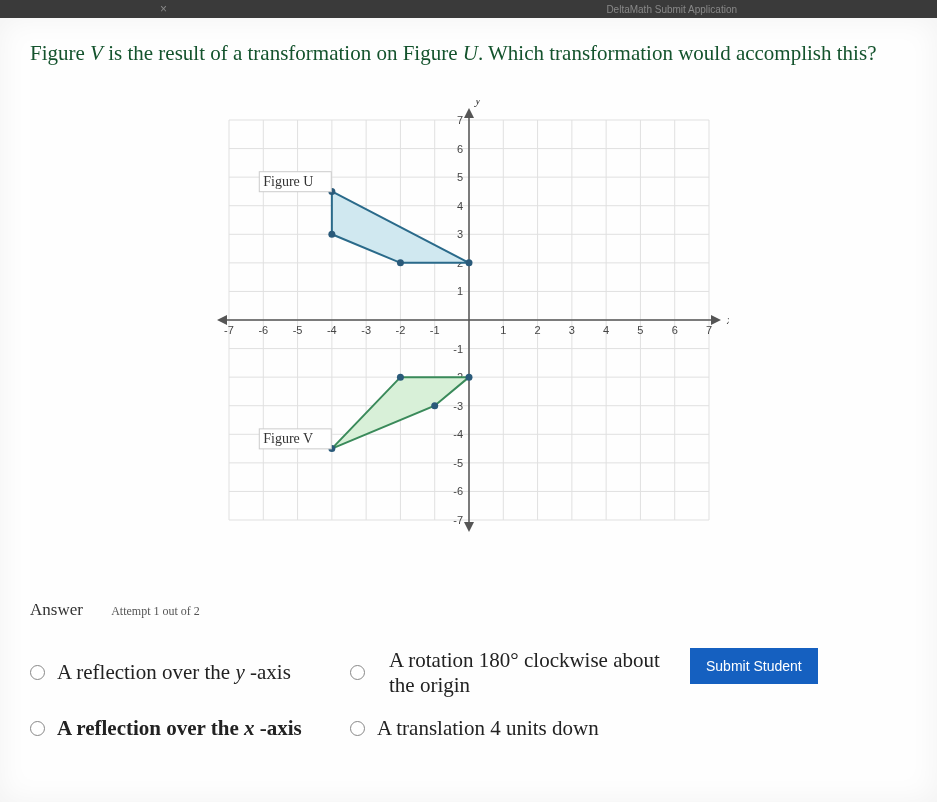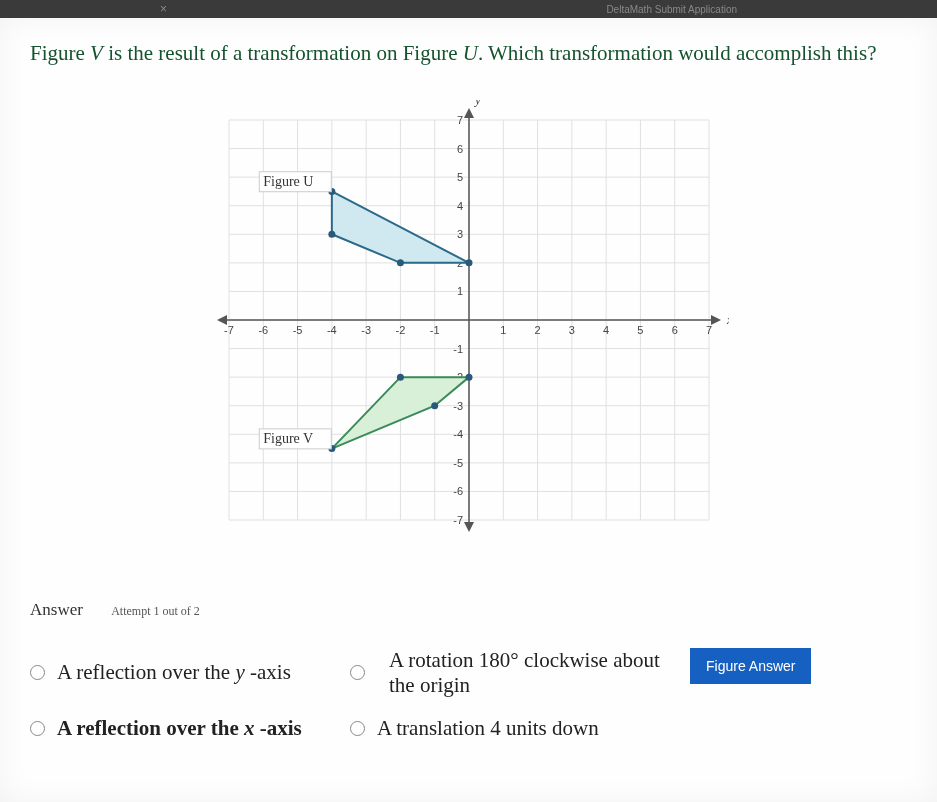--- a/index.html
+++ b/index.html
@@ -217,21 +217,21 @@
         <span>
           <span>A reflection over the </span><span class="mathit">y</span><span> -axis</span>
         </span>
       </div>
 
       <div class="option" style="grid-row:1;grid-column:2;gap:24px;">
         <span class="radio"></span>
         <span>A rotation 180° clockwise about the origin</span>
       </div>
 
-      <button class="submit-btn">Figure Answer</button>
+      <button class="submit-btn">Submit Student</button>
 
       <div class="option" style="grid-row:2;grid-column:1;font-weight:bold;">
         <span class="radio"></span>
         <span>
           <span>A reflection over the </span><span class="mathit">x</span><span> -axis</span>
         </span>
       </div>
 
       <div class="option" style="grid-row:2;grid-column:2;align-items:center;">
         <span class="radio"></span>

